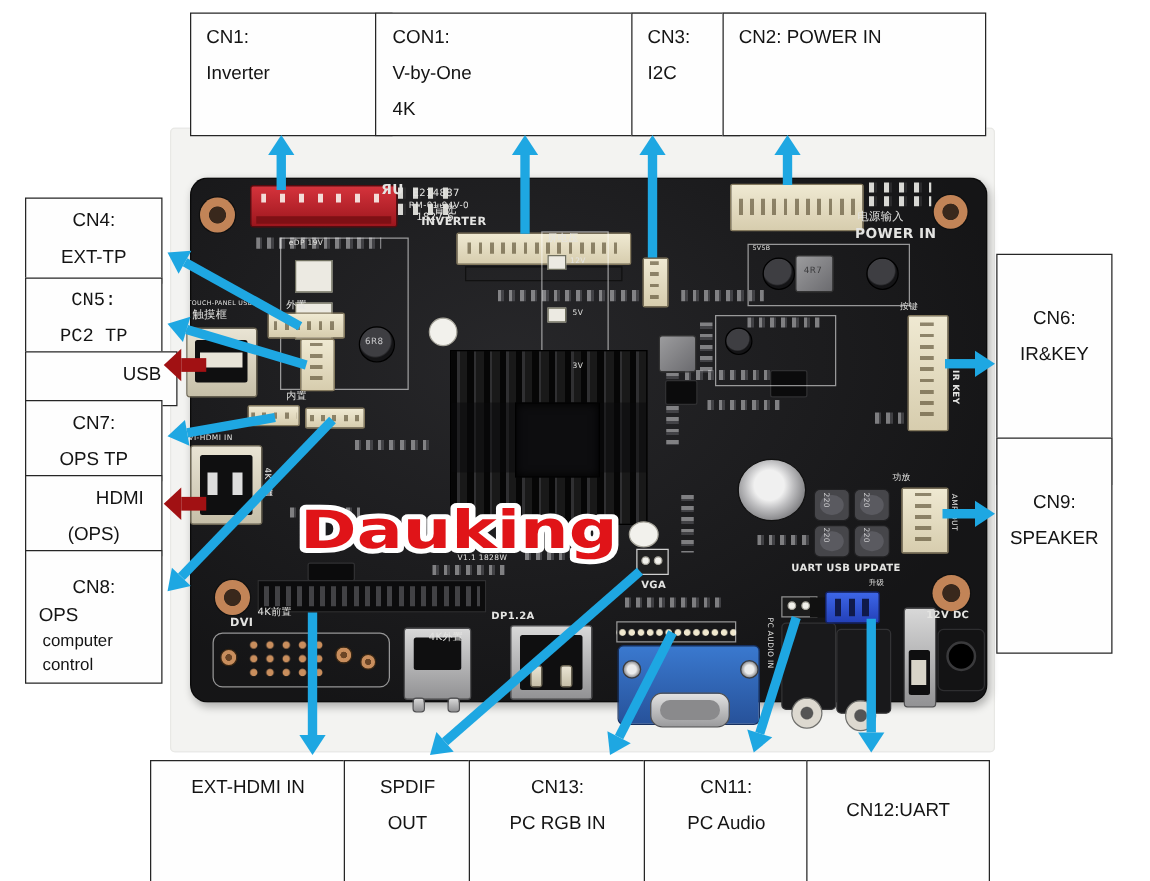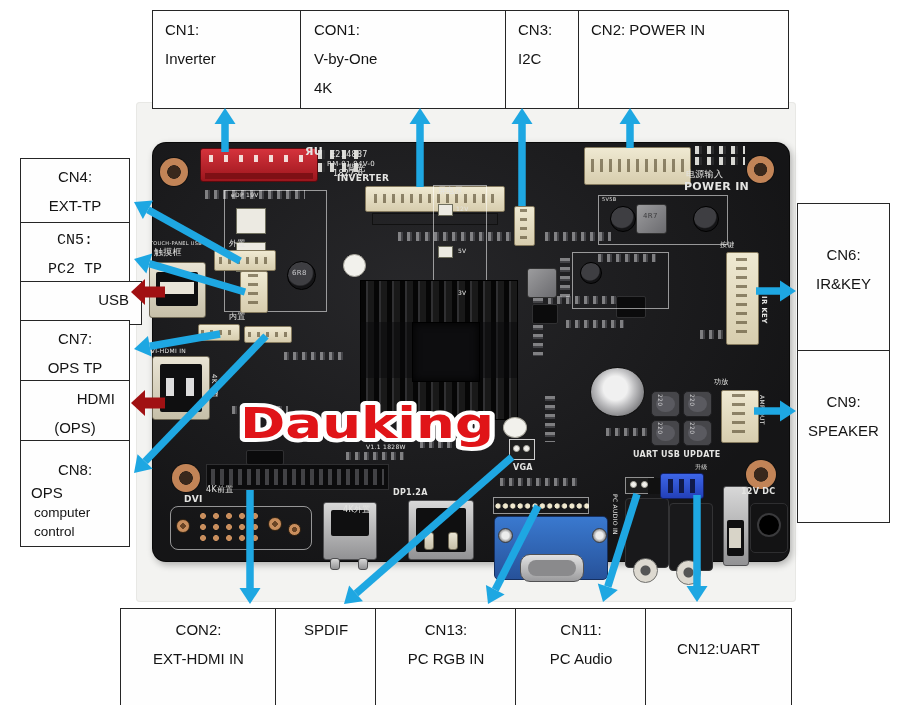--- a/index.html
+++ b/index.html
@@ -294,25 +294,25 @@
       </div>
       <div class="cbox cb-right" style="left: 797px; top: 203px; width: 91px; height: 147px;">
         <div class="ln">CN6:</div>
         <div class="ln">IR&amp;KEY</div>
       </div>
       <div class="cbox cb-right" style="left: 797px; top: 350px; width: 91px; height: 135px;">
         <div class="ln">CN9:</div>
         <div class="ln">SPEAKER</div>
       </div>
       <div class="cbox cb-bottom" style="left: 120px; top: 608px; width: 155px; height: 92px;">
-        <div class="ln">CON2:</div>
         <div class="ln">EXT-HDMI IN</div>
       </div>
       <div class="cbox cb-bottom" style="left: 275px; top: 608px; width: 100px; height: 92px;">
         <div class="ln">SPDIF</div>
+        <div class="ln">OUT</div>
       </div>
       <div class="cbox cb-bottom" style="left: 375px; top: 608px; width: 140px; height: 92px;">
         <div class="ln">CN13:</div>
         <div class="ln">PC RGB IN</div>
       </div>
       <div class="cbox cb-bottom" style="left: 515px; top: 608px; width: 130px; height: 92px;">
         <div class="ln">CN11:</div>
         <div class="ln">PC Audio</div>
       </div>
       <div class="cbox cb-bottom vmid" style="left: 645px; top: 608px; width: 145px; height: 92px;">

